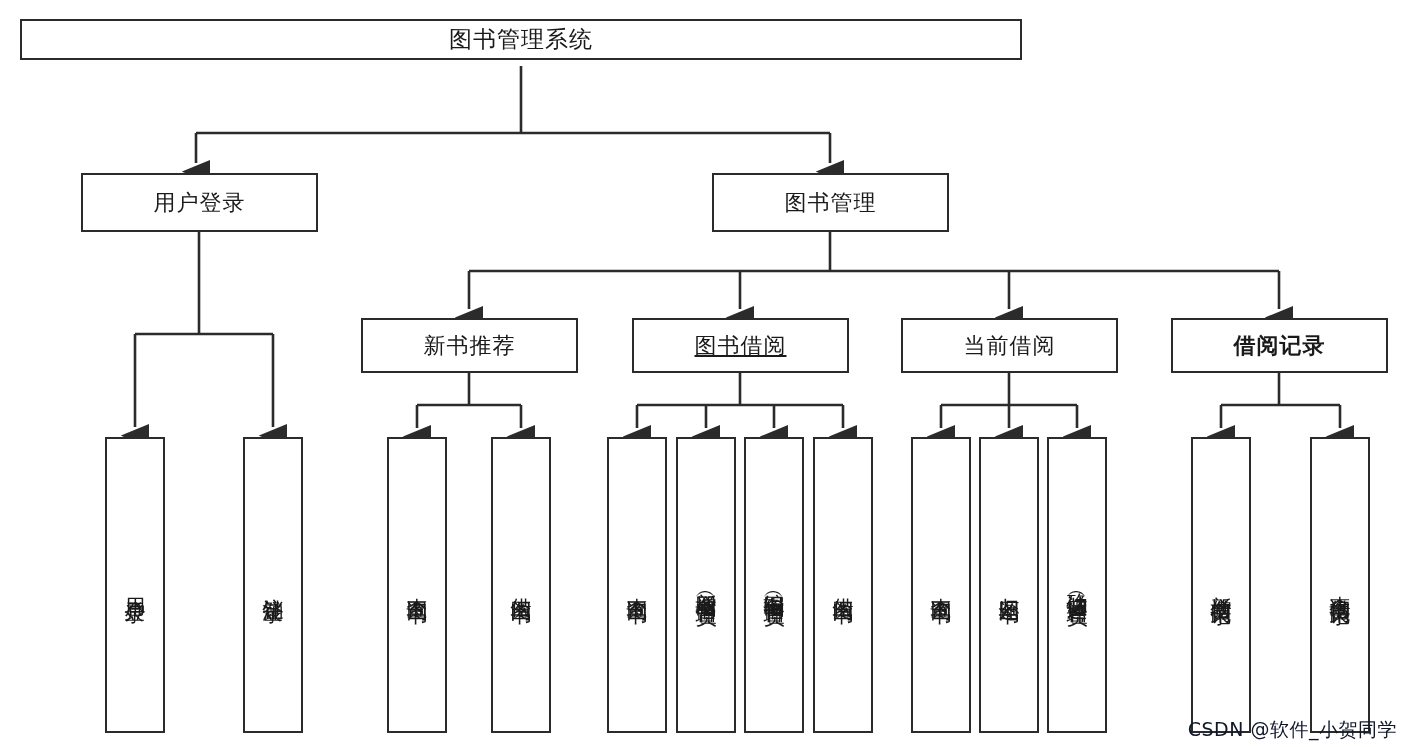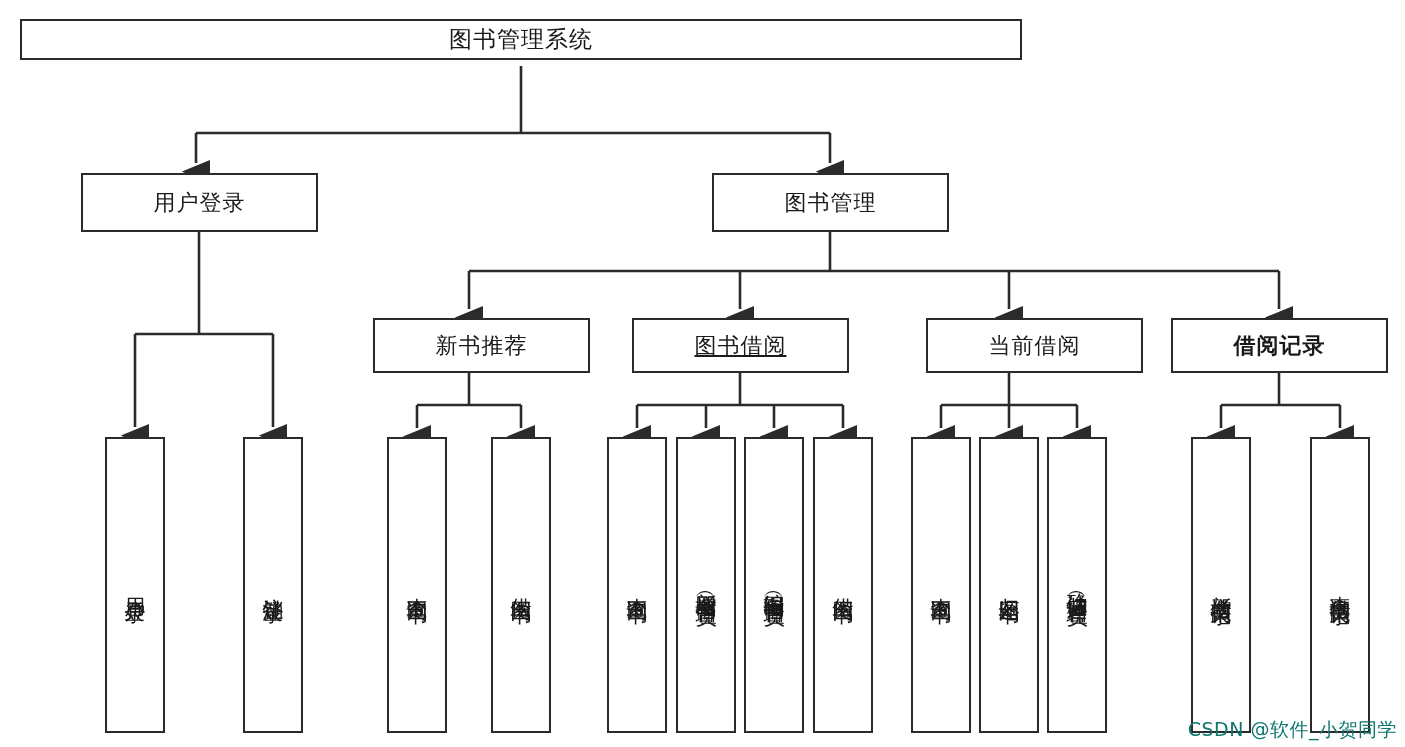--- a/index.html
+++ b/index.html
@@ -56,21 +56,21 @@
     white-space: nowrap;
     line-height: 1.05;
     letter-spacing: 2px;
     display: block;
   }
   .watermark {
     position: absolute;
     right: 8px;
     bottom: 4px;
     font-size: 19px;
-    color: #0f766e;
+    color: #0f172a;
     letter-spacing: 0.5px;
     white-space: nowrap;
   }
 </style>
 </head>
 <body>
 
 <div id="canvas">
 
   <svg class="wires" viewBox="0 0 1405 747">
@@ -128,29 +128,29 @@
   </div>
 
   <div class="node horiz" style="left:81px; top:173px; width:237px; height:59px;">
     <span>用户登录</span>
   </div>
 
   <div class="node horiz" style="left:712px; top:173px; width:237px; height:59px;font-family:Liberation Serif, serif;">
     <span>图书管理</span>
   </div>
 
-  <div class="node horiz" style="left:361px; top:318px; width:217px; height:55px;margin-left:12px;">
+  <div class="node horiz" style="left:361px; top:318px; width:217px; height:55px;">
     <span>新书推荐</span>
   </div>
 
   <div class="node horiz" style="left:632px; top:318px; width:217px; height:55px;text-decoration:underline;">
     <span>图书借阅</span>
   </div>
 
-  <div class="node horiz" style="left:901px; top:318px; width:217px; height:55px;margin-left:25px;">
+  <div class="node horiz" style="left:901px; top:318px; width:217px; height:55px;">
     <span>当前借阅</span>
   </div>
 
   <div class="node horiz" style="left:1171px; top:318px; width:217px; height:55px;font-weight:bold;">
     <span>借阅记录</span>
   </div>
 
   <div class="node leaf" style="left:105px; top:437px; width:60px; height:296px;">
     <span class="vtext">用户登录</span>
   </div>

